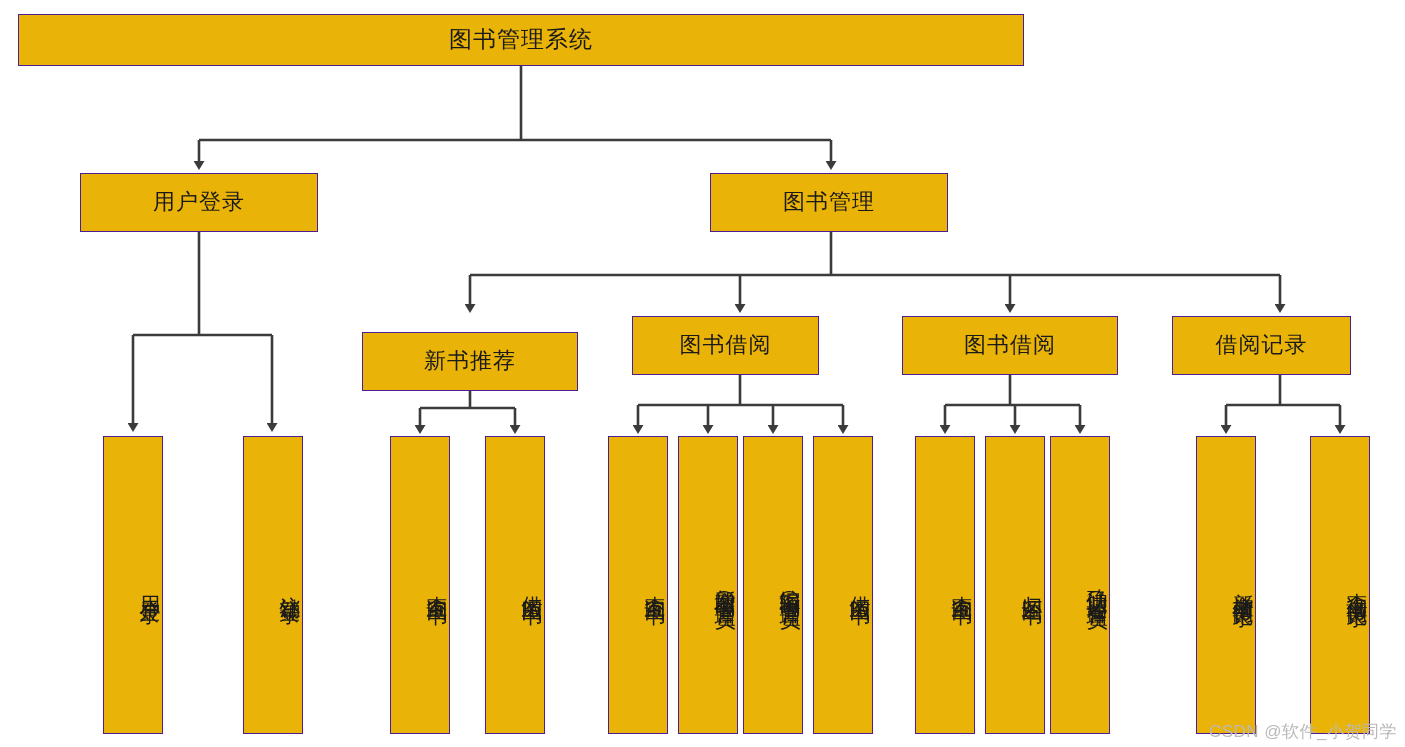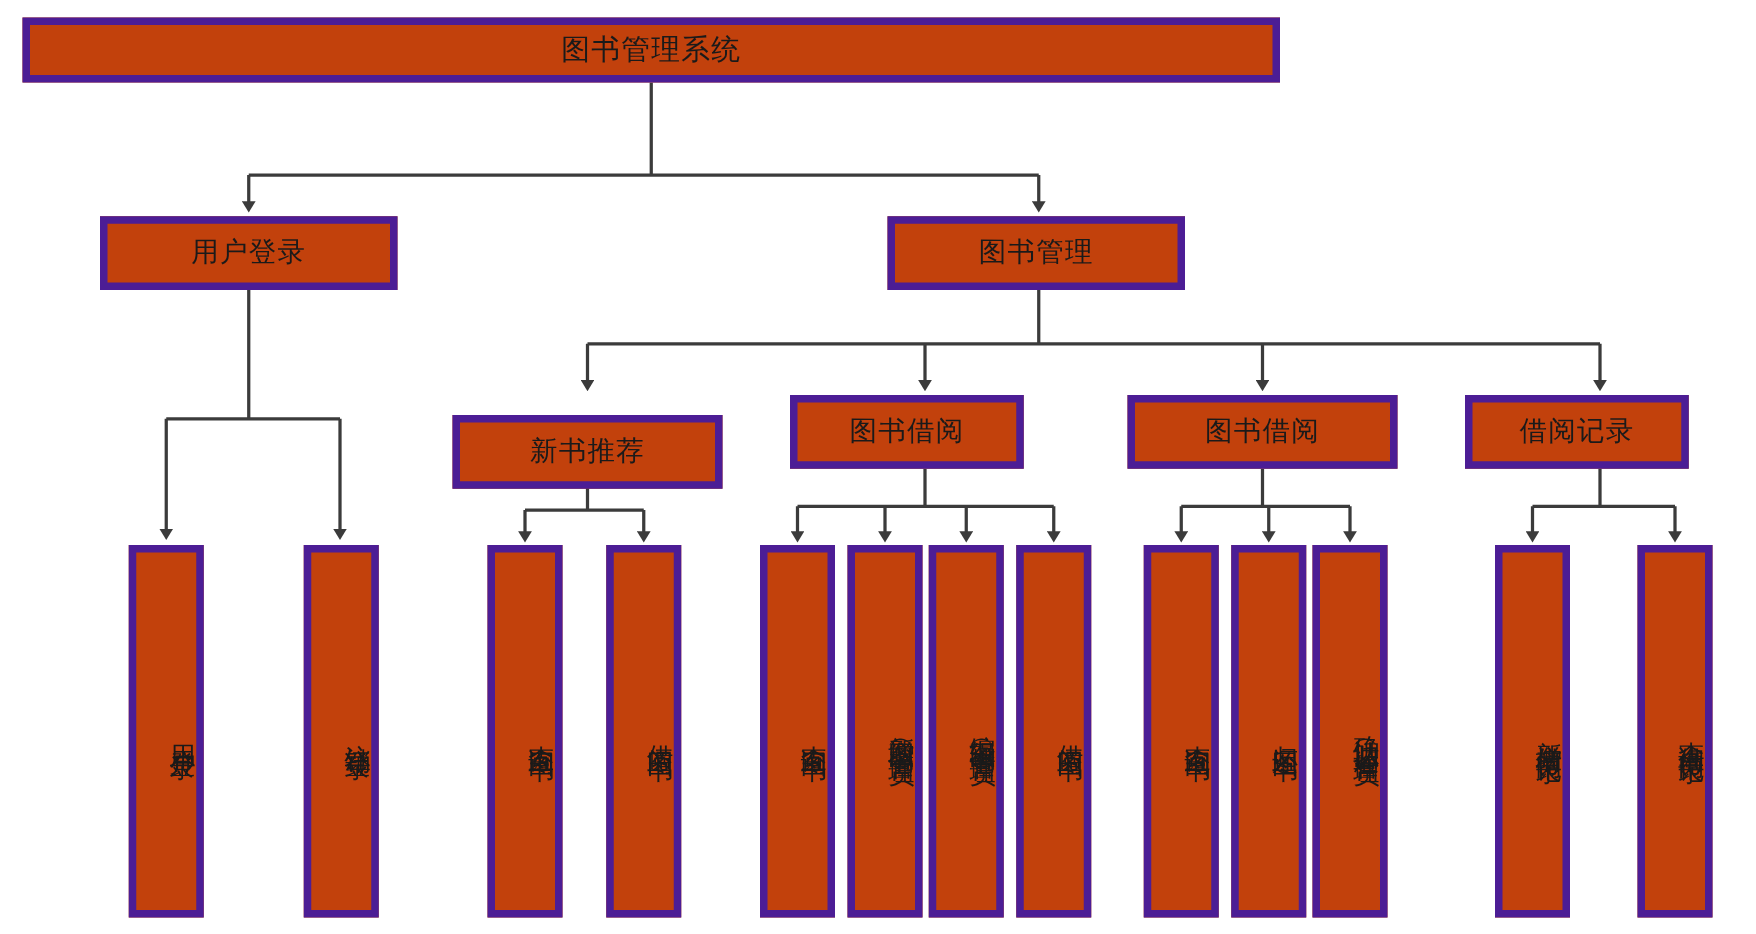--- a/index.html
+++ b/index.html
@@ -22,22 +22,22 @@
     position: absolute;
     left: 0;
     top: 0;
     width: 1405px;
     height: 747px;
     pointer-events: none;
   }
   .node {
     position: absolute;
     box-sizing: border-box;
-    border: 6px solid #4c1d95;
-    background: #c2410c;
+    border: 1px solid #4c1d95;
+    background: #eab308;
     display: flex;
     align-items: center;
     justify-content: center;
     color: #1a1a1a;
     z-index: 2;
   }
   .node.horiz {
     font-size: 22px;
     letter-spacing: 1px;
     line-height: 1.2;
@@ -189,14 +189,15 @@
     <span class="vtext">确认归还（管理员）</span>
   </div>
 
   <div class="node vert" style="left:1196px; top:436px; width:60px; height:298px;">
     <span class="vtext">新增借阅记录</span>
   </div>
   <div class="node vert" style="left:1310px; top:436px; width:60px; height:298px;">
     <span class="vtext">查询借阅记录</span>
   </div>
 
+  <div class="watermark">CSDN @软件_小贺同学</div>
 
 </div>
 
 </body></html>

